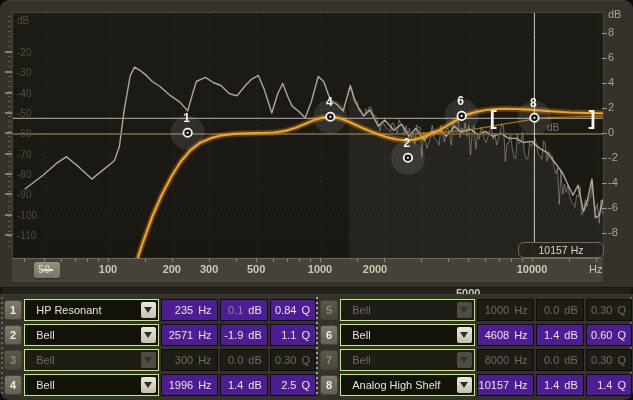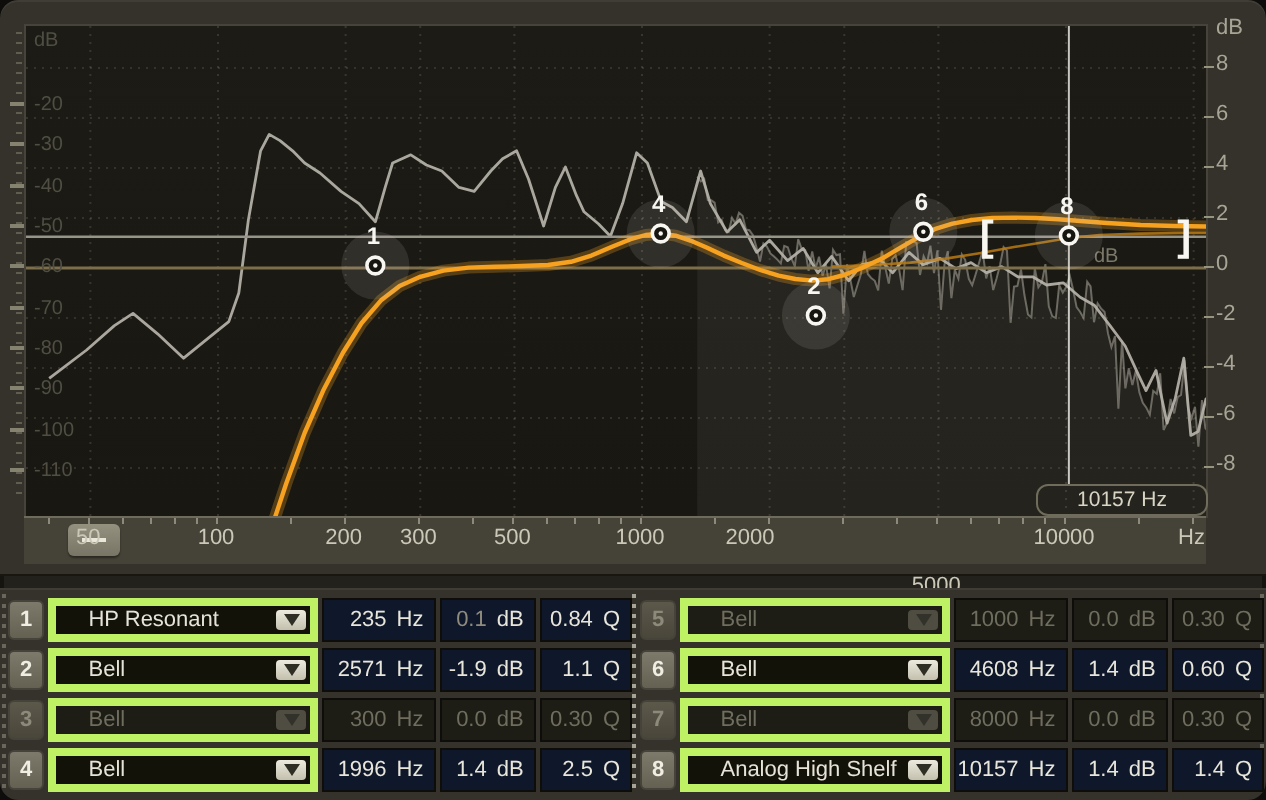--- a/index.html
+++ b/index.html
@@ -11,42 +11,42 @@
   .plot{position:absolute;left:12px;top:12px;width:590px;height:245px;
         background:linear-gradient(#1c1b15,#181711);border:1px solid #45433a;box-sizing:content-box;}
   .plot-label-left{position:absolute;font-size:10px;color:#504e43;pointer-events:none;}
   .rscale-label{position:absolute;left:608px;font-size:11px;color:#a8a597;}
   .rtick{position:absolute;left:602px;width:5px;height:1px;background:#96937f;}
   .ltick{position:absolute;left:5px;width:7px;height:2px;background:#85826f;}
   .lruler{position:absolute;left:8px;top:16px;width:3px;height:232px;
           background:repeating-linear-gradient(to bottom,rgba(150,146,128,0.45) 0 1px,transparent 1px 5px);}
   .axis-strip{position:absolute;left:12px;top:258px;width:591px;height:23px;background:#454337;
               border-top:1px solid #6e6b5d;}
-  .axis-strip .flabel{position:absolute;top:4px;font-size:11px;color:#cbc8b8;transform:translateX(-50%);white-space:nowrap;}
+  .axis-strip .flabel{position:absolute;top:4px;font-size:11px;color:#cbc8b8;transform:translateX(-50%);white-space:nowrap;font-weight:bold;}
   .axis-strip .hzlabel{position:absolute;top:4px;font-size:11px;color:#cbc8b8;}
   .mtick{position:absolute;top:0;width:1px;height:3px;background:rgba(200,196,180,0.55);}
   .zoom-out{position:absolute;left:22px;top:3px;width:26px;height:16px;border-radius:3px;
             background:linear-gradient(#94917f,#787566);box-shadow:0 1px 1px rgba(0,0,0,0.4);cursor:pointer;}
   .zoom-out .bar{position:absolute;left:7px;top:7px;width:12px;height:2px;background:#e9e7da;}
   .cursor-box{position:absolute;border:1px solid #6f6c5c;color:#d8d5c5;font-size:10.5px;
               text-align:center;pointer-events:none;}
   
   .table-panel{position:absolute;left:0;top:294px;width:633px;height:106px;background:#34322a;
                border-radius:0 0 9px 9px;box-shadow:inset 0 1px 0 rgba(255,255,255,0.05);}
   .dotted-div{position:absolute;width:2px;background:repeating-linear-gradient(to bottom,#cdcaba 0 2px,transparent 2px 5px);opacity:.75;}
   .trow{position:absolute;width:312px;height:22px;display:flex;gap:2px;}
   .badge{width:19px;height:20px;margin-top:1px;border-radius:3px;border:1px solid #45433a;box-sizing:border-box;
          background:linear-gradient(#7d7a6c,#646152);color:#f0eee3;font-size:11px;font-weight:bold;
          display:flex;align-items:center;justify-content:center;cursor:pointer;}
-  .typebox{position:relative;width:140px;background:#131209;border:4px solid #bef264;box-sizing:border-box;
-           color:#e6e4d9;font-size:11px;display:flex;align-items:center;padding-left:16px;cursor:pointer;}
+  .typebox{position:relative;width:140px;background:#131209;border:1px solid #bef264;box-sizing:border-box;
+           color:#e6e4d9;font-size:11px;display:flex;align-items:center;padding-left:11px;cursor:pointer;}
   .arrowbtn{position:absolute;right:2px;top:2px;bottom:2px;width:15px;background:linear-gradient(#eceadd,#c3c0ae);
             border-radius:2px;display:flex;align-items:center;justify-content:center;cursor:pointer;}
   .tri{width:0;height:0;border-left:4px solid transparent;border-right:4px solid transparent;border-top:6px solid #2f2e24;}
-  .vbox{background:#0f172a;border:1px solid #0e0d09;box-sizing:border-box;color:#e8e6db;font-size:11px;
+  .vbox{background:#4c1d95;border:1px solid #0e0d09;box-sizing:border-box;color:#e8e6db;font-size:11px;
         display:flex;align-items:center;justify-content:flex-end;gap:5px;padding-right:5px;cursor:ew-resize;}
   .fbox{width:59px}.gbox{width:50px}.qbox{width:48px}
   
   .trow.inactive .badge{background:linear-gradient(#5c594b,#49463a);color:#8d8a7b;}
   .trow.inactive .typebox,.trow.inactive .vbox{background:#1d1c15;color:#6f6d5e;}
   .trow.inactive .arrowbtn{background:#4f4d41;}
   .trow.inactive .tri{border-top-color:#33322a;}
   .gdim{color:#8f8c7d;}
   svg text{font-family:"Liberation Sans",sans-serif;}
 </style>

